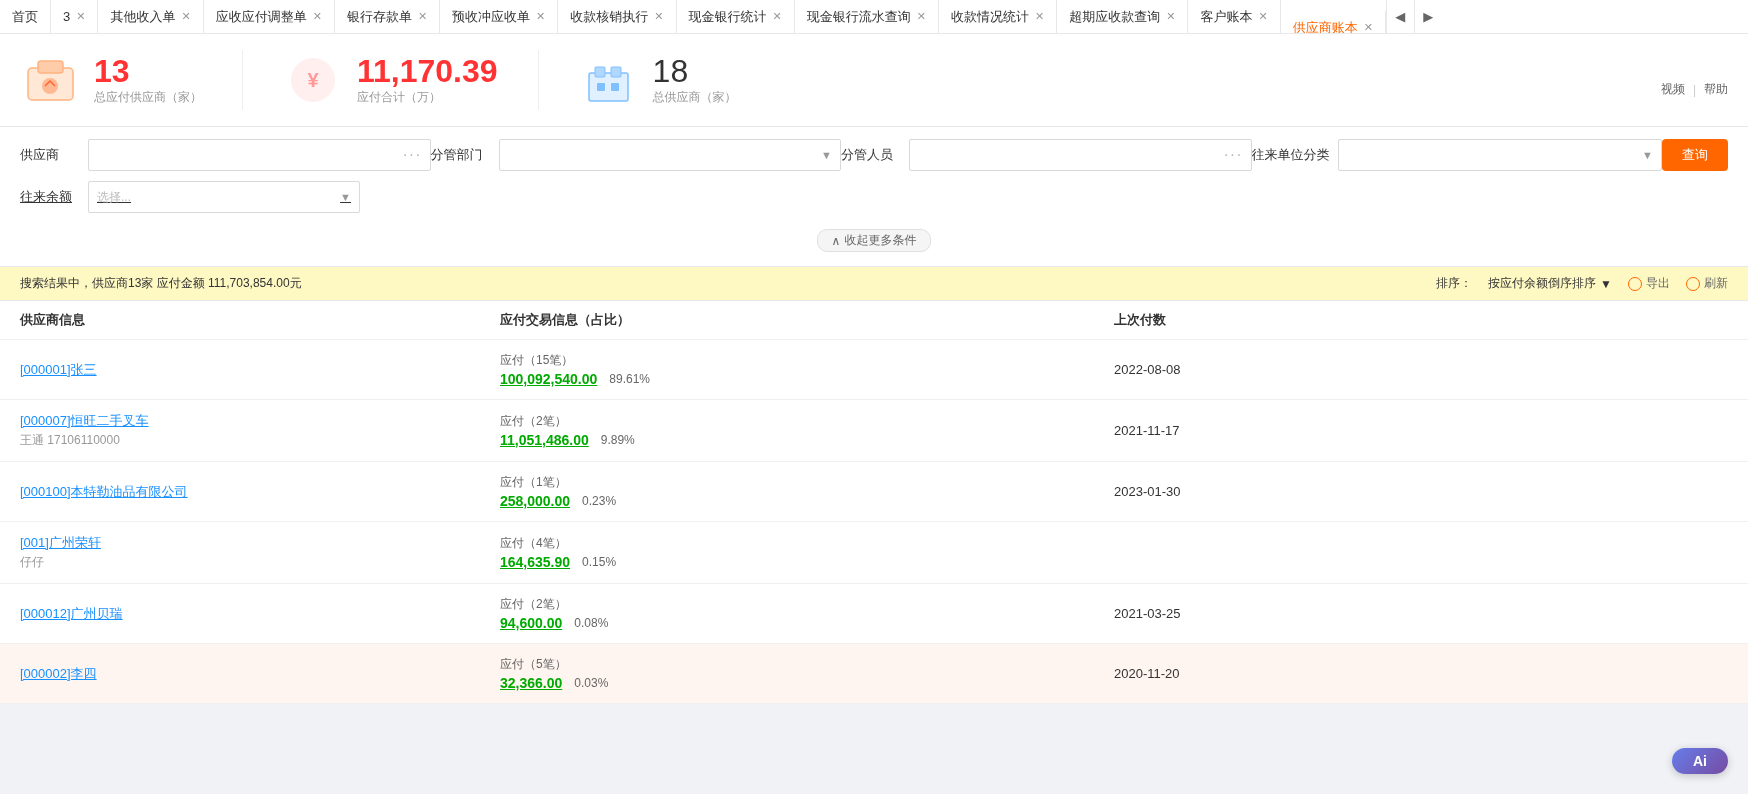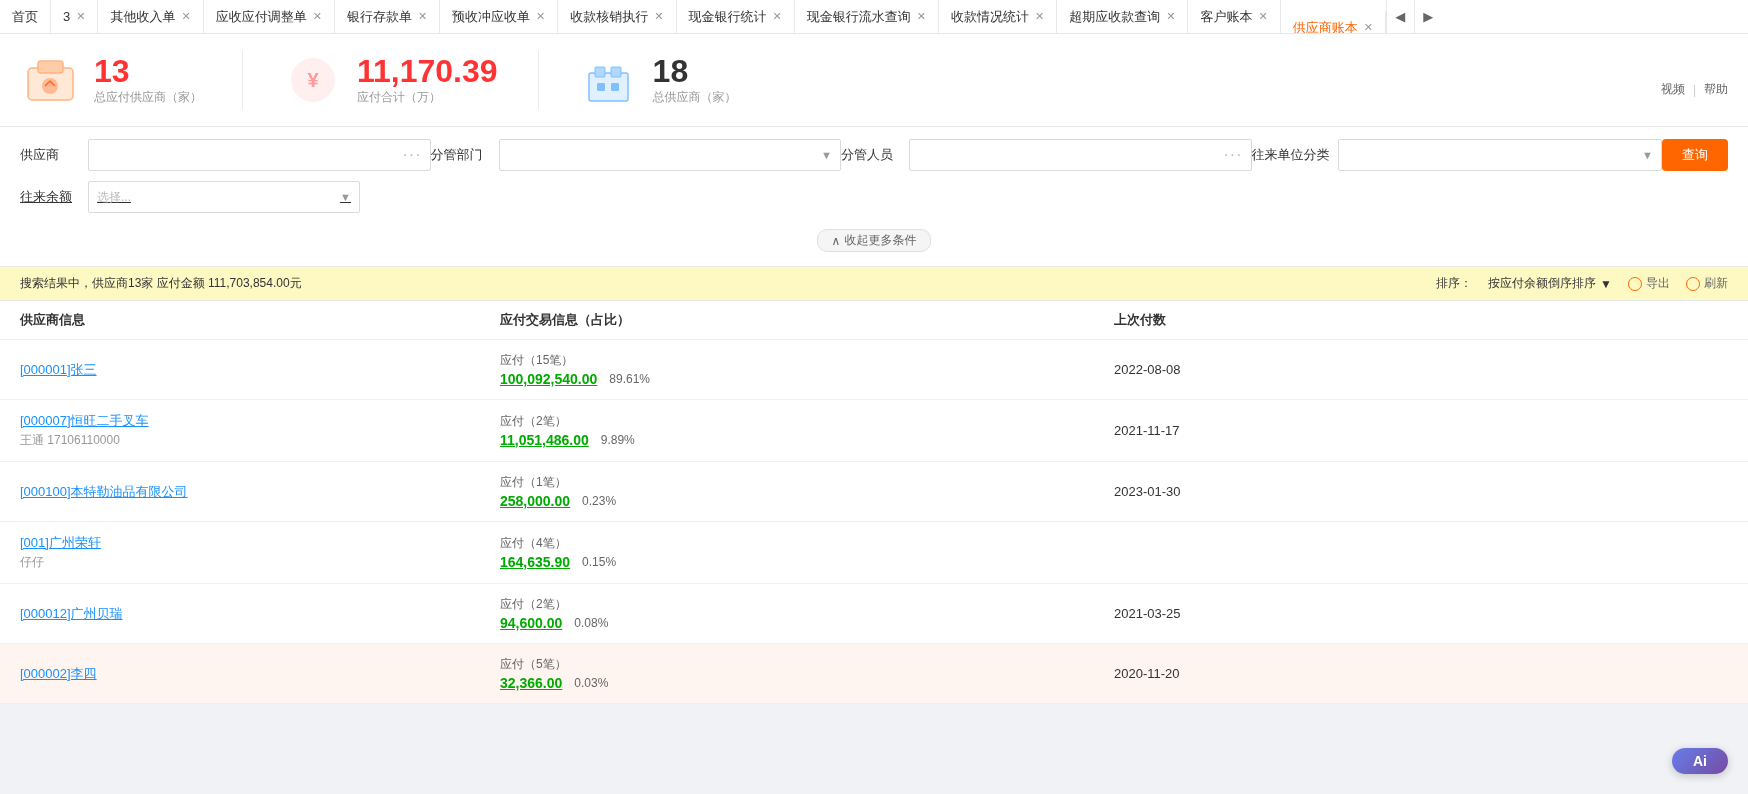--- a/index.html
+++ b/index.html
@@ -77,21 +77,21 @@
       color: #ff3333;
       line-height: 1;
     }
     .stat-info .stat-label {
       font-size: 12px;
       color: #999;
       margin-top: 2px;
     }
     .stat-info .stat-num-black {
       font-size: 32px;
-      font-weight: bold;
+      font-weight: normal;
       color: #333;
       line-height: 1;
     }
     .header-links {
       position: absolute;
       right: 20px;
       top: 16px;
       display: flex;
       align-items: center;
       font-size: 12px;

